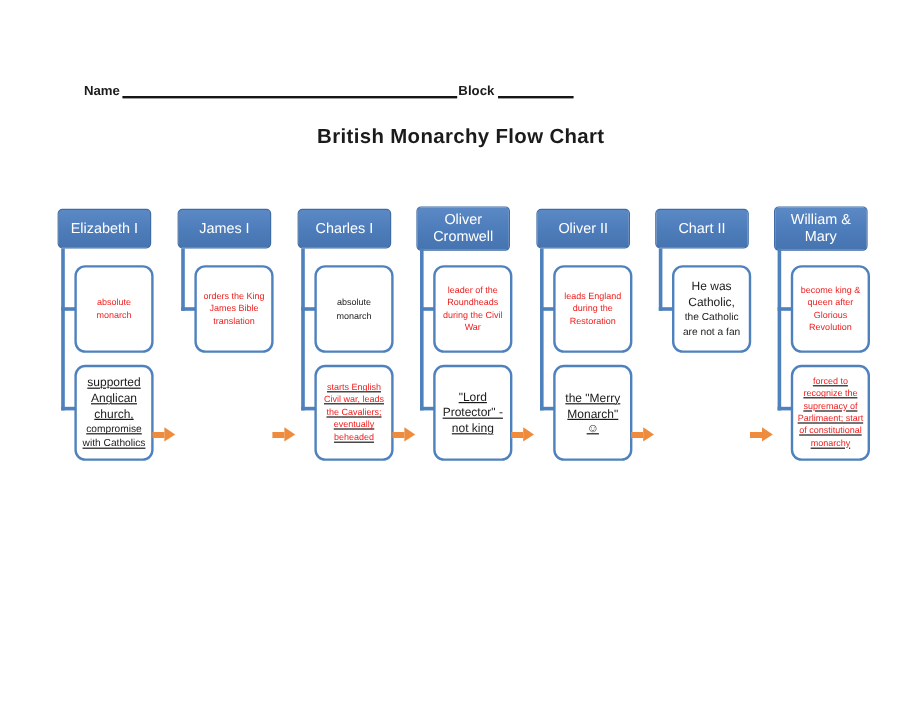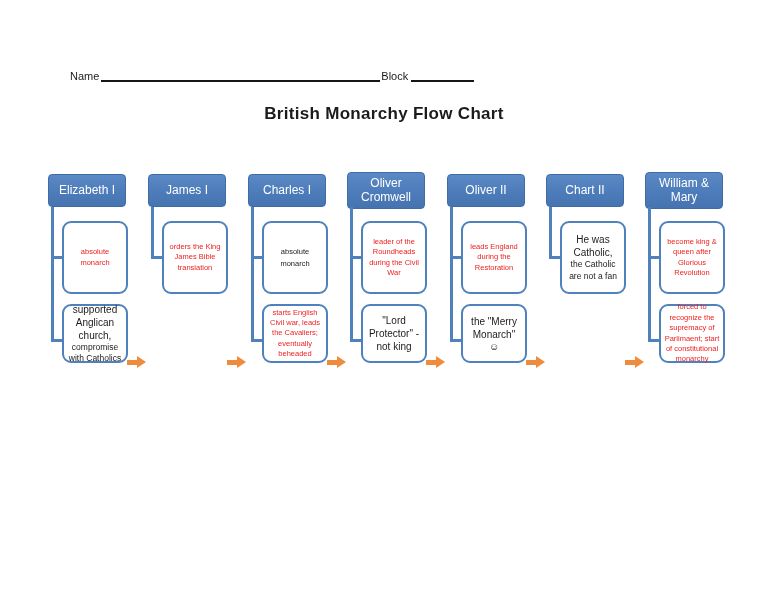--- a/index.html
+++ b/index.html
@@ -3,21 +3,21 @@
 <meta charset="utf-8">
 <style>
   html,body { margin:0; padding:0; background:#ffffff; }
   .page {
     position:relative; width:768px; height:594px; background:#ffffff;
     font-family:"Liberation Sans","DejaVu Sans",sans-serif; overflow:hidden;
     margin:0 auto; color:var(--text_black,#1b1b1b);
   }
   
   .name-row { position:absolute; left:70px; top:67px; white-space:nowrap; font-size:11px; }
-  .lbl { font-weight:normal; display:inline-block; vertical-align:bottom; }
+  .lbl { font-weight:bold; display:inline-block; vertical-align:bottom; }
   .uline { display:inline-block; vertical-align:bottom; border-bottom:2px solid #161616; height:13px; }
   .uline-name { width:279px; margin-left:2px; }
   .uline-block { width:63px; margin-left:3px; }
   .blk { margin-left:1px; }
   
   .title { position:absolute; left:0; top:104px; width:768px; text-align:center;
     font-size:17px; font-weight:bold; letter-spacing:.3px; margin:0; }
   
   .chart { position:absolute; left:0; top:172px; width:768px; height:225px; }
   .col { position:absolute; top:0; width:78px; height:220px; }
@@ -35,21 +35,21 @@
   .stub { position:absolute; left:3px; width:12px; height:3px; background:var(--border_blue,#4f81bd); }
   .stub.s1 { top:84px; }
   .stub.s2 { top:167px; }
   .box {
     position:absolute; left:14px; width:66px; background:#ffffff;
     border:2px solid var(--border_blue,#4f81bd); border-radius:9px; box-sizing:border-box;
     display:flex; flex-direction:column; align-items:center; justify-content:center;
     text-align:center; padding:2px 3px;
   }
   .box.b1 { top:49px; height:73px; }
-  .box.b2 { top:132px; height:59px; }
+  .box.b2 { top:132px; height:80px;text-decoration:underline; }
   
   .t-red   { font-size:7.5px; line-height:1.38; color:var(--note_red,#ef1d1d); }
   .t-tiny  { font-size:7.5px; line-height:1.5;  color:#1b1b1b; }
   .t-small { font-size:8.5px; line-height:1.3;  color:#1b1b1b; }
   .t-large { font-size:10px;  line-height:1.3;  color:#1b1b1b; }
   .t-smiley{ font-size:10px;  line-height:1.1;  color:#1b1b1b; }
   
   .arrow { position:absolute; top:183px; width:21px; height:14px;
     display:flex; align-items:center; justify-content:center; }
   .arrow .stem { width:10px; height:5px; background:var(--arrow_orange,#ee8b3d); }

